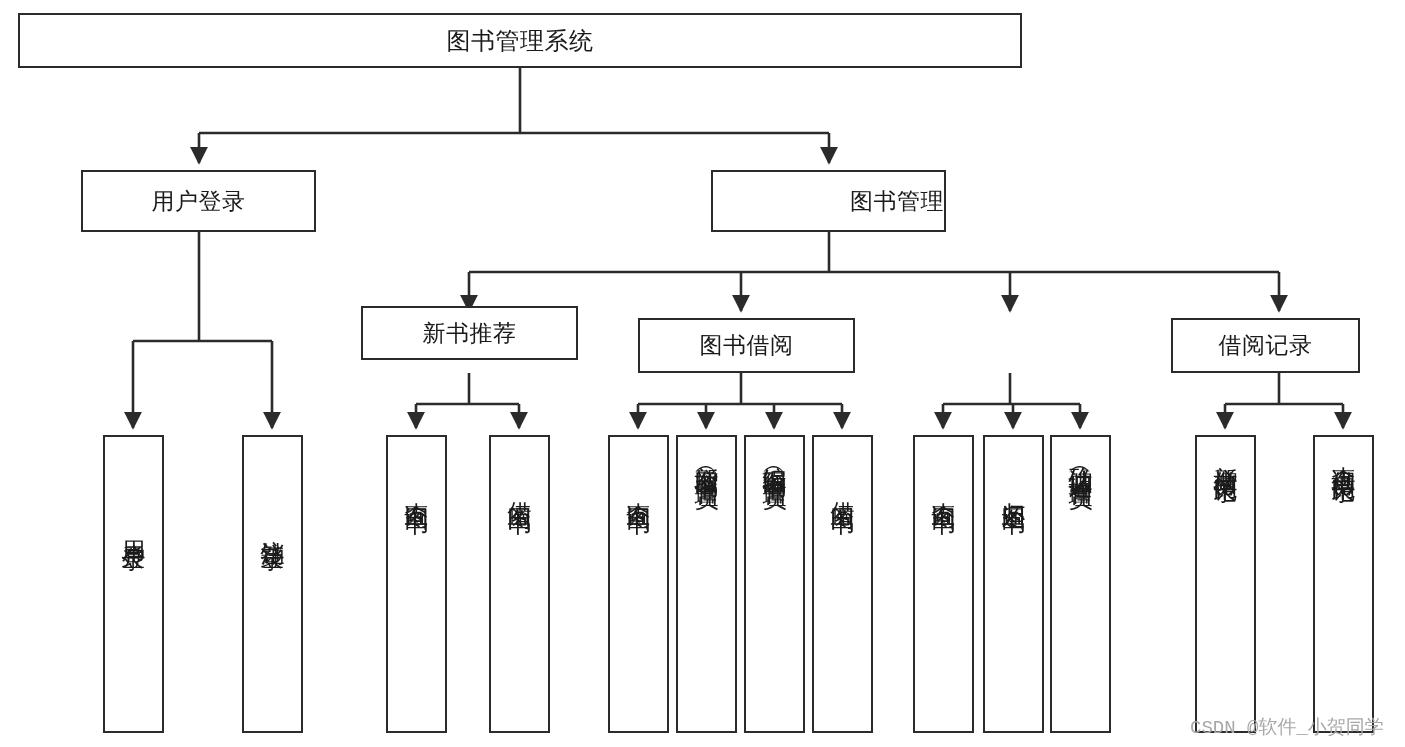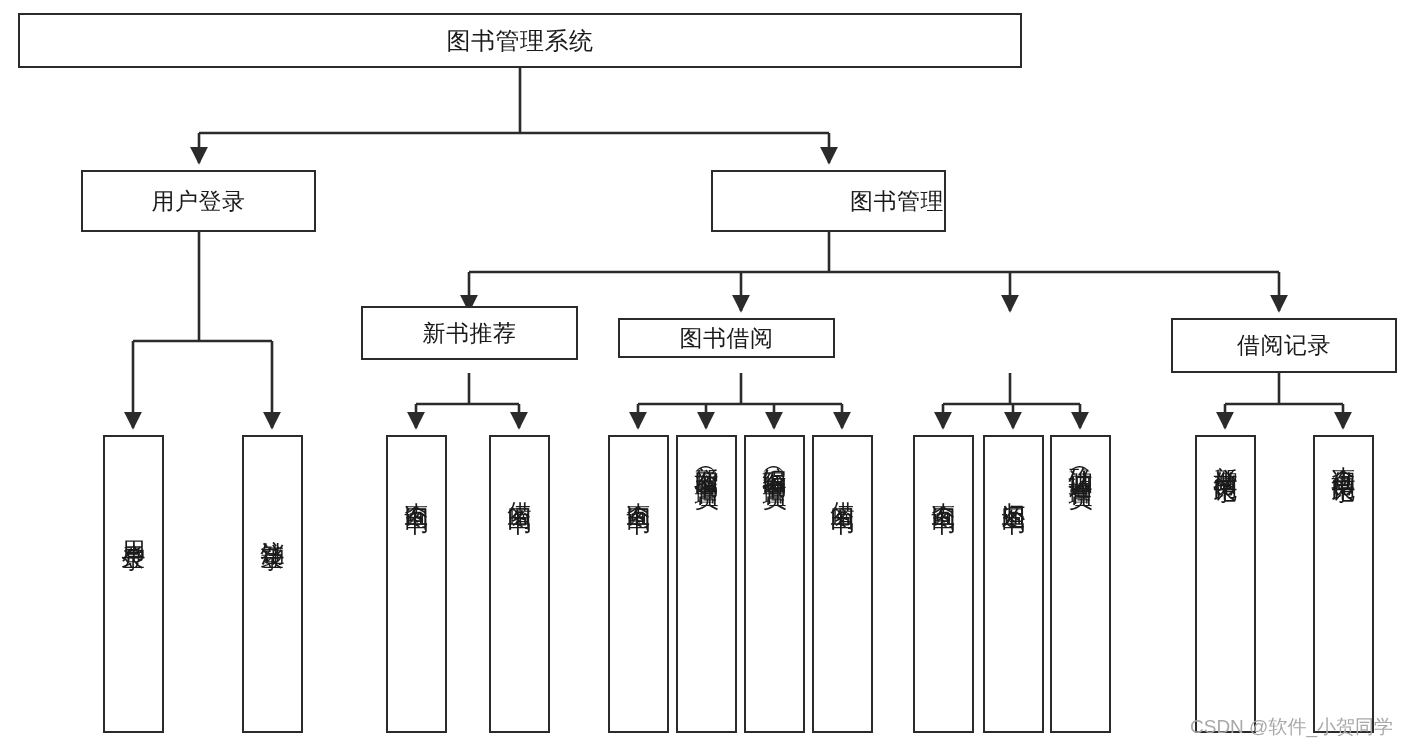--- a/index.html
+++ b/index.html
@@ -73,21 +73,21 @@
     margin-top: 42px;
   }
   .watermark {
     position: absolute;
     left: 1190px;
     top: 714px;
     font-size: 19px;
     color: #a8a8a8;
     white-space: nowrap;
     z-index: 5;
-    font-family: Liberation Sans, sans-serif;
+    font-family: Liberation Mono, monospace;
   }
 </style>
 </head>
 <body>
 
 <div id="diagram-root">
 
   <svg id="edge-layer" viewBox="0 0 1405 747" width="1405" height="747" xmlns="http://www.w3.org/2000/svg">
     <defs>
       <marker id="arrowhead" viewBox="0 0 10 10" refX="9" refY="5" markerWidth="7" markerHeight="7" orient="auto-start-reverse">
@@ -146,24 +146,24 @@
   <div class="node horiz" style="left:81px; top:170px; width:235px; height:62px;">
     <span class="label">用户登录</span>
   </div>
   <div class="node horiz" style="left:711px; top:170px; width:235px; height:62px;justify-content:flex-end;">
     <span class="label">图书管理</span>
   </div>
 
   <div class="node horiz" style="left:361px; top:306px; width:217px; height:54px;">
     <span class="label">新书推荐</span>
   </div>
-  <div class="node horiz" style="left:618px; top:318px; width:217px; height:40px;">
+  <div class="node horiz" style="left:638px; top:318px; width:217px; height:55px;">
     <span class="label">图书借阅</span>
   </div>
-  <div class="node horiz" style="left:1171px; top:318px; width:226px; height:55px;align-items:center;">
+  <div class="node horiz" style="left:1171px; top:318px; width:189px; height:55px;align-items:center;">
     <span class="label">借阅记录</span>
   </div>
 
   <div class="node vert pad-top" style="left:103px; top:435px; width:61px; height:298px;">
     <span class="label">用户登录</span>
   </div>
   <div class="node vert pad-top" style="left:242px; top:435px; width:61px; height:298px;">
     <span class="label">注销登录</span>
   </div>
 

